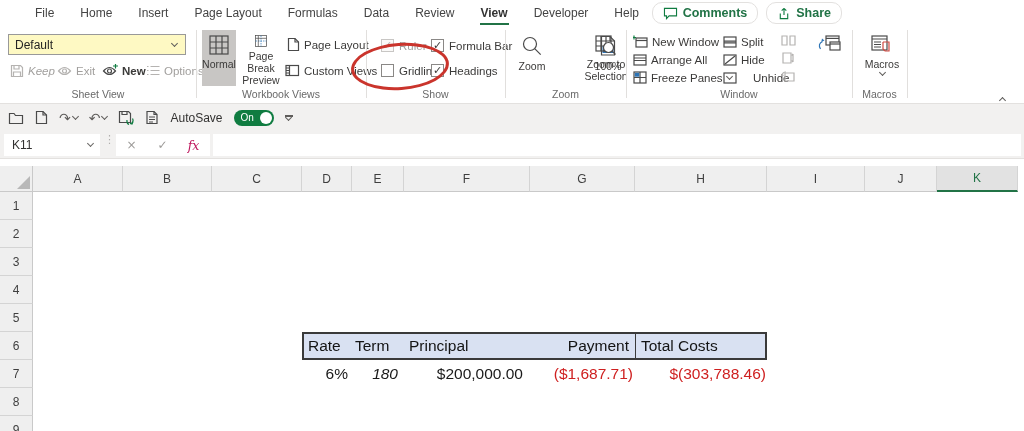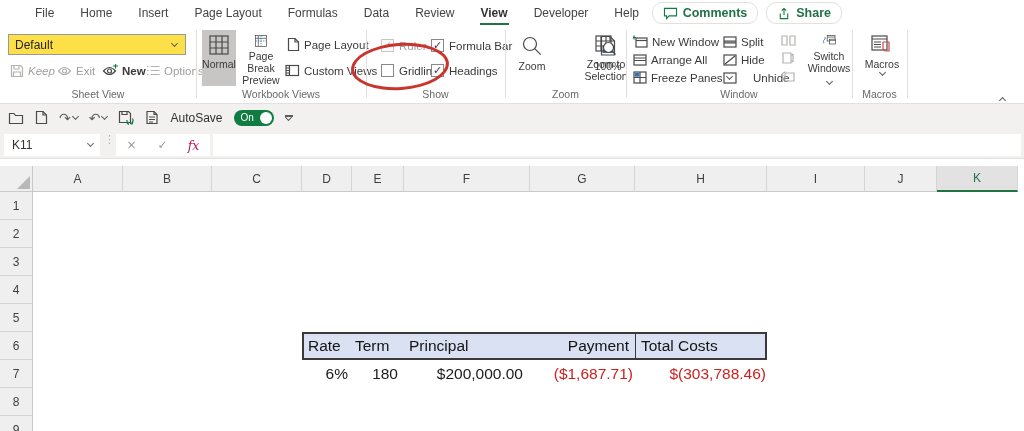--- a/index.html
+++ b/index.html
@@ -122,21 +122,21 @@
             <path class="grn" d="M3 7v5.5h8V7"></path>
             <path class="grn" d="M7 1.5v7M7 1.5L4.5 4M7 1.5L9.5 4"></path>
           </svg>
         <span>Share</span>
       </div>
     </div>
   </div>
 
   <div id="ribbon">
 
-    <div class="abs" style="left:8px;top:7px;width:178px;height:21px;background:#fde047;border:1px solid #999;display:flex;align-items:center;padding-left:6px;font-size:12px;color:#252423;">
+    <div class="abs" style="left:8px;top:7px;width:178px;height:21px;background:#fef9c3;border:1px solid #999;display:flex;align-items:center;padding-left:6px;font-size:12px;color:#252423;">
       <span>Default</span>
       <span class="chv" style="position:absolute;right:8px;color:#5f5d5b;"></span>
     </div>
     <div class="rowbtn dis" style="left:10px;top:36px;font-style:italic;">
       <svg class="ic" width="14" height="14" viewBox="0 0 14 14">
           <path class="gry" d="M1.5 1.5h9l2 2v9h-11z"></path>
           <path class="gry" d="M4 1.5v3.5h5V1.5M3.5 8h7v4.5h-7z"></path>
         </svg>
       <span>Keep</span>
     </div>
@@ -307,21 +307,20 @@
     </div>
     <div class="bigbtn" style="left:804px;top:3px;width:50px;height:56px;">
       <svg class="ic" width="24" height="20" viewBox="0 0 24 20">
           <rect x="9" y="1" width="13" height="9"></rect>
           <path d="M9 3.4h13"></path>
           <rect class="wht" x="13" y="7" width="10" height="8" stroke="#4a4a4a"></rect>
           <path d="M13 9h10"></path>
           <path class="blu" d="M3.5 14q-3-5 2-7.5" stroke-width="1.5"></path>
           <path class="blufill" d="M5 3.5l2.5 2-3.2 1.2z"></path>
         </svg>
-      <span><span>Switch Windows</span> <span class="chv" style="color:#5f5d5b;"></span></span>
     </div>
     <div class="grp-label" style="left:626px;width:226px;">Window</div>
     <div class="sep" style="left:852px;"></div>
 
     <div class="bigbtn" style="left:860px;top:3px;width:44px;height:56px;">
       <svg class="ic" width="22" height="20" viewBox="0 0 22 20">
           <rect x="1" y="1" width="15" height="14"></rect>
           <path d="M1 4h15M3 7h7M3 9.5h7M3 12h7"></path>
           <path class="redln" d="M12 7h6v9h-4" stroke-width="1.4"></path>
           <path class="redln" d="M14 16l-2-2v-7" stroke-width="1.4"></path>
@@ -429,19 +428,19 @@
     <div id="tbl-head">
       <div class="c" style="width:48px;padding-left:4px;">Rate</div>
       <div class="c" style="width:52px;padding-left:3px;">Term</div>
       <div class="c" style="width:126px;padding-left:5px;">Principal</div>
       <div class="c" style="width:105px;justify-content:flex-end;padding-right:6px;">Payment</div>
       <div class="c" style="width:130px;padding-left:5px;border-left:1.5px solid #3a3a3a;">Total Costs</div>
     </div>
 
     <div id="tbl-row">
       <div class="c" style="width:50px;padding-right:4px;">6%</div>
-      <div class="c" style="width:52px;padding-right:6px;">180</div>
+      <div class="c" style="width:52px;padding-right:6px;font-style:italic;">180</div>
       <div class="c" style="width:126px;padding-right:7px;">$200,000.00</div>
       <div class="c neg" style="width:105px;padding-right:2px;">($1,687.71)</div>
       <div class="c neg" style="width:132px;padding-right:1px;">$(303,788.46)</div>
     </div>
   </div>
 </div>
 
 </body></html>

